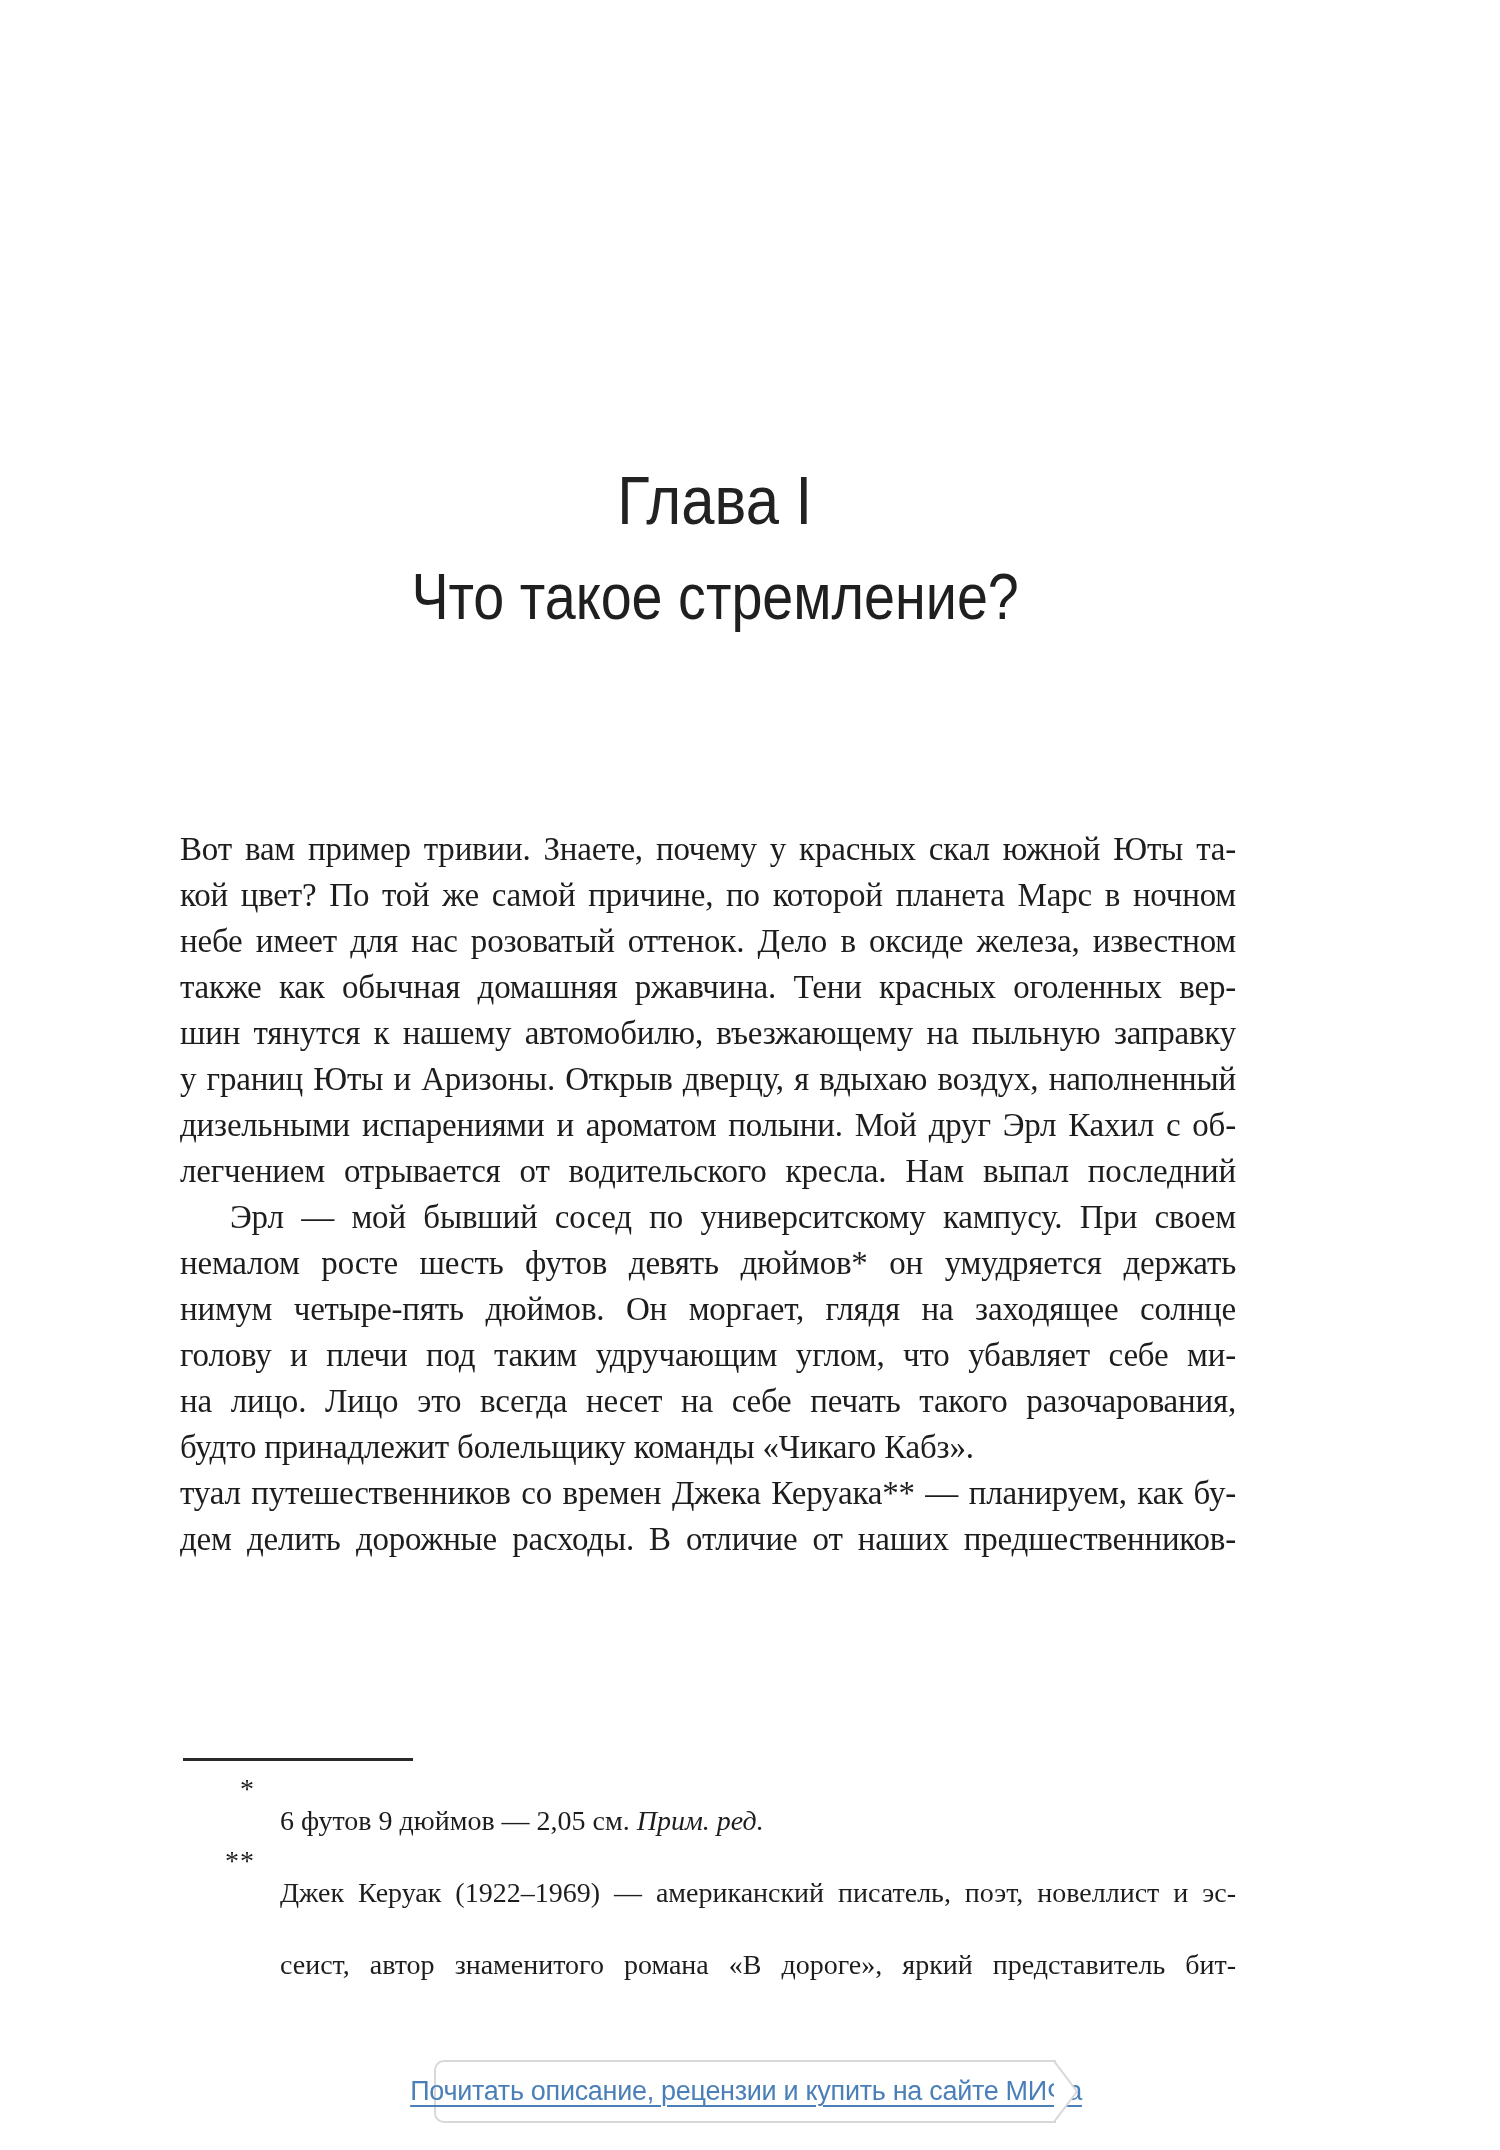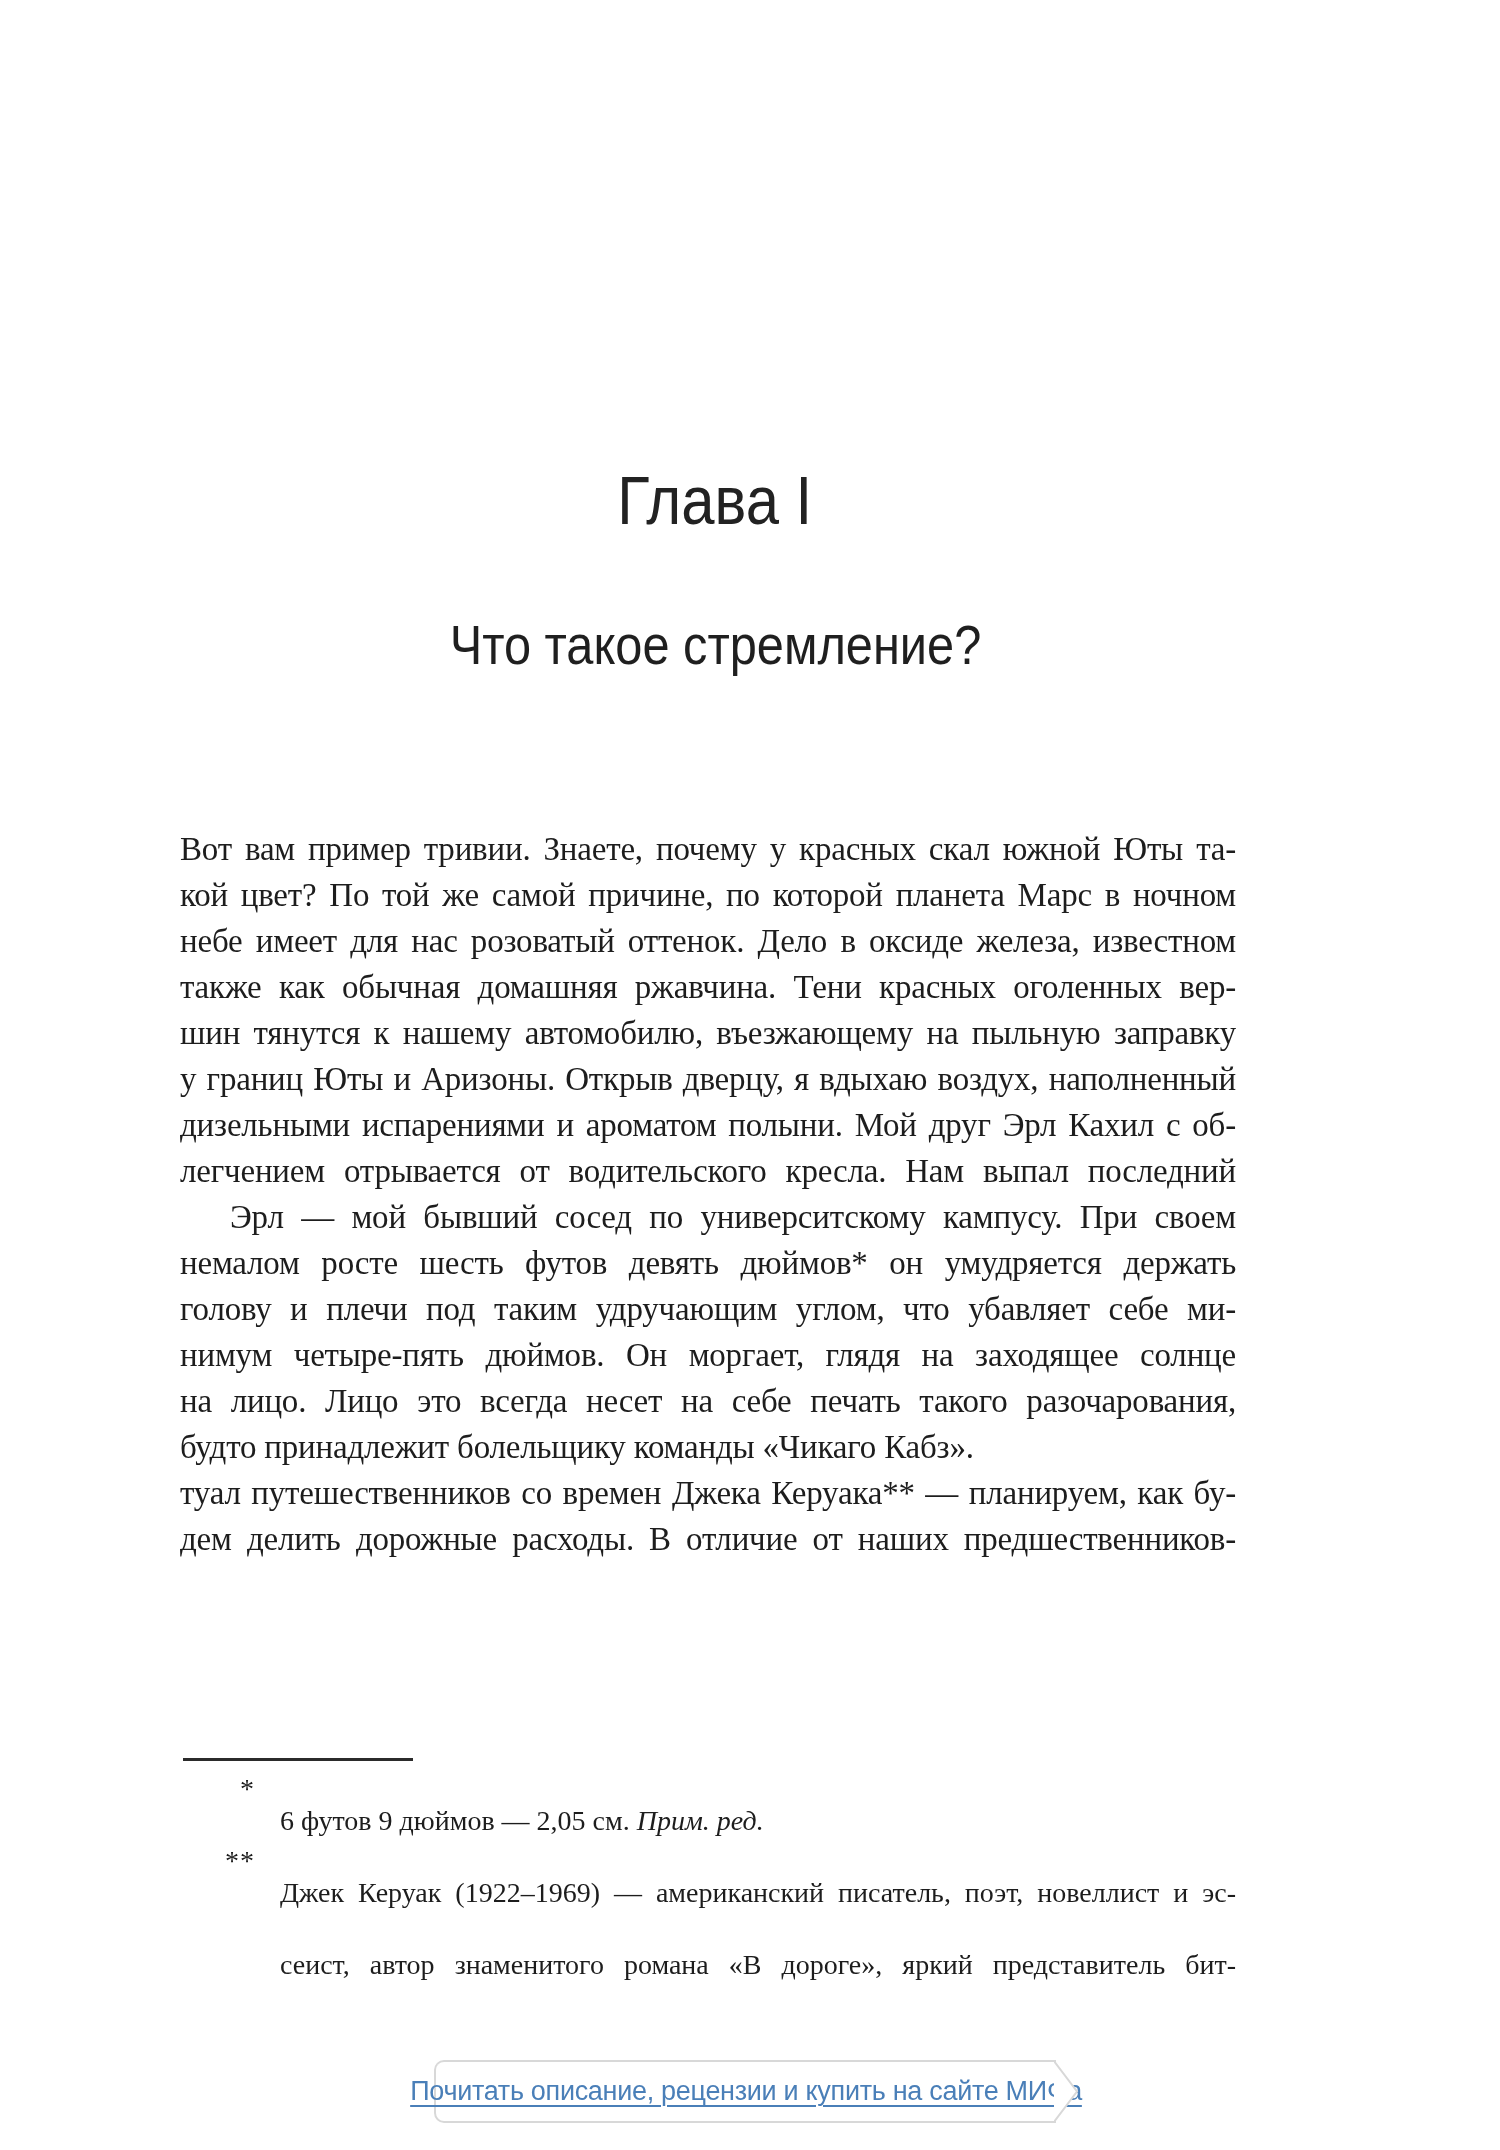--- a/index.html
+++ b/index.html
@@ -26,23 +26,22 @@
     font-weight:300;
     font-size:68px;line-height:64px;
     color:#222222;
   }
   .chapter-label .squeeze{display:inline-block;transform:scaleX(0.88);transform-origin:center;}
   .page-title{
     position:absolute;top:552px;left:0;width:1430px;
     text-align:center;
     font-family:"Liberation Sans","DejaVu Sans",sans-serif;
     font-weight:300;
-    font-size:56px;line-height:90px;
+    font-size:64px;line-height:90px;
     color:#1f1f1f;
-    margin-top:48px;
   }
   .page-title .squeeze{display:inline-block;transform:scaleX(0.87);transform-origin:center;}
   
   .body-text{
     position:absolute;left:180px;top:826px;width:1056px;
     font-size:33px;line-height:46px;
     letter-spacing:-0.2px;
     color:var(--text-color);
   }
   .body-line{
@@ -127,22 +126,22 @@
       <div class="body-line">Вот вам пример тривии. Знаете, почему у красных скал южной Юты та-</div>
       <div class="body-line">кой цвет? По той же самой причине, по которой планета Марс в ночном</div>
       <div class="body-line">небе имеет для нас розоватый оттенок. Дело в оксиде железа, известном</div>
       <div class="body-line">также как обычная домашняя ржавчина. Тени красных оголенных вер-</div>
       <div class="body-line">шин тянутся к нашему автомобилю, въезжающему на пыльную заправку</div>
       <div class="body-line">у границ Юты и Аризоны. Открыв дверцу, я вдыхаю воздух, наполненный</div>
       <div class="body-line">дизельными испарениями и ароматом полыни. Мой друг Эрл Кахил с об-</div>
       <div class="body-line">легчением отрывается от водительского кресла. Нам выпал последний</div>
       <div class="body-line first-indent">Эрл — мой бывший сосед по университскому кампусу. При своем</div>
       <div class="body-line">немалом росте шесть футов девять дюймов* он умудряется держать</div>
+      <div class="body-line">нимум четыре-пять дюймов. Он моргает, глядя на заходящее солнце</div>
       <div class="body-line">голову и плечи под таким удручающим углом, что убавляет себе ми-</div>
-      <div class="body-line">нимум четыре-пять дюймов. Он моргает, глядя на заходящее солнце</div>
       <div class="body-line">на лицо. Лицо это всегда несет на себе печать такого разочарования,</div>
       <div class="body-line ragged">будто принадлежит болельщику команды «Чикаго Кабз».</div>
       <div class="body-line">туал путешественников со времен Джека Керуака** — планируем, как бу-</div>
       <div class="body-line">дем делить дорожные расходы. В отличие от наших предшественников-</div>
     </div>
 
   <div class="footnote-rule"></div>
 
   <div class="footnotes">
       <div class="footnote">

